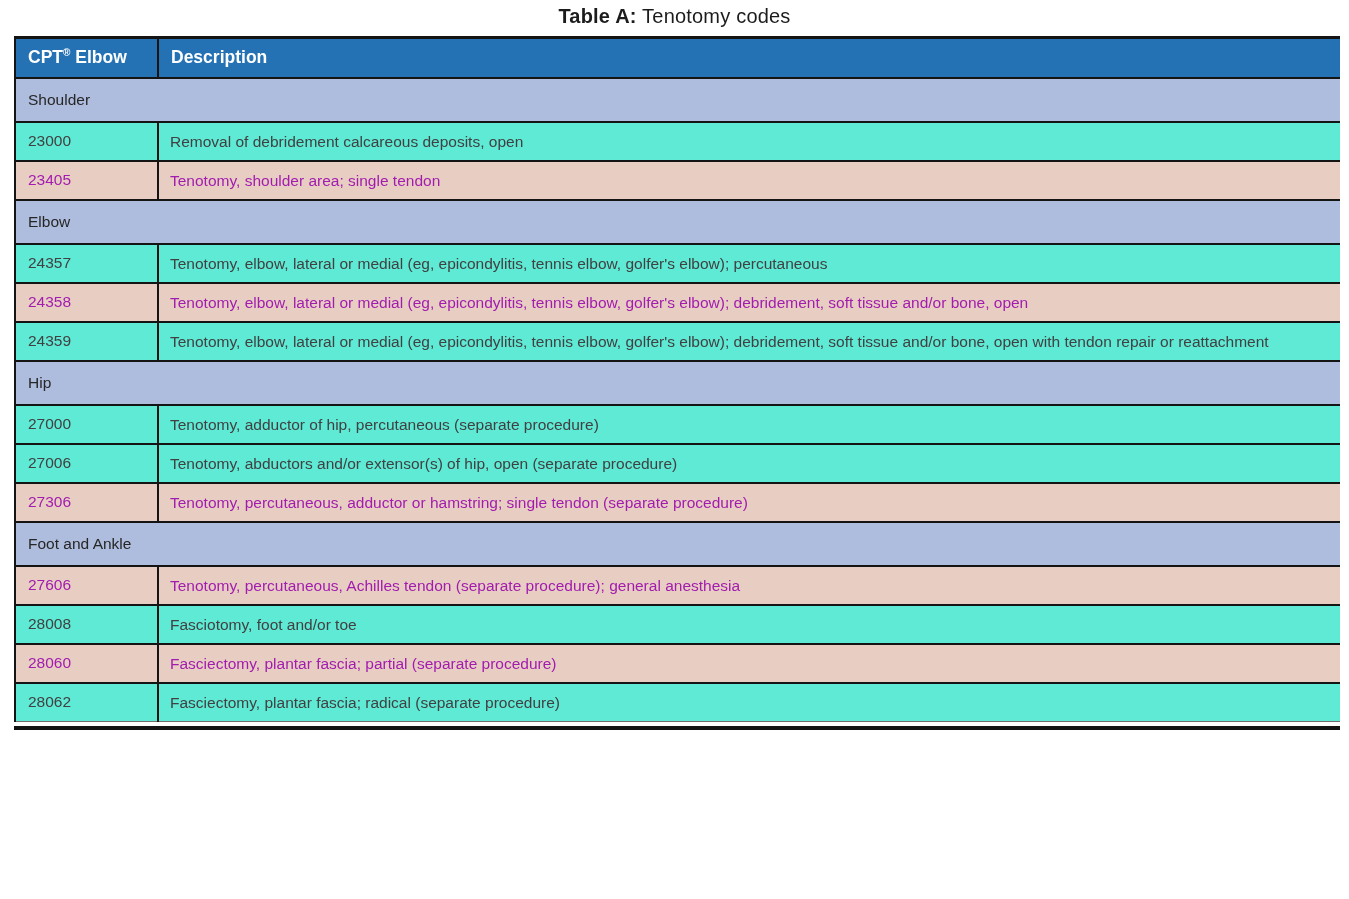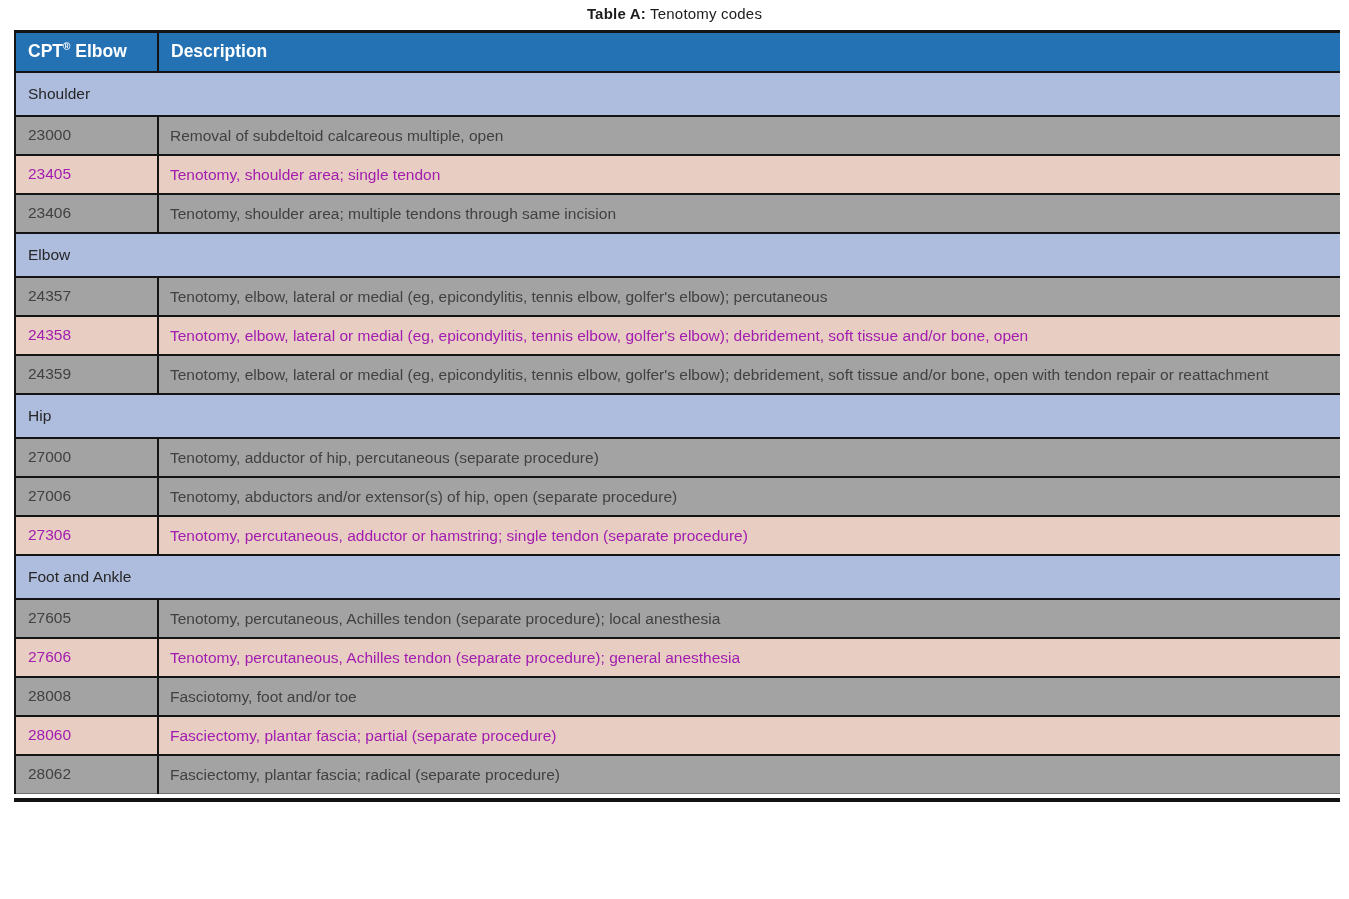--- a/index.html
+++ b/index.html
@@ -2,21 +2,21 @@
 <html style="--header-bg: #2472B4; --section-bg: #AEBDDE; --shaded-bg: #E8CEC2; --border-col: #141414;"><head>
 <meta charset="utf-8">
 <style>
   * { box-sizing: border-box; }
   html, body { margin: 0; padding: 0; background: #ffffff; }
   body { font-family: "Liberation Sans", sans-serif; }
   .page { width: 1349px; height: 899px; background: #ffffff; overflow: hidden; }
 
   .caption {
     text-align: center;
-    font-size: 15px;
+    font-size: 20px;
     color: #1c1c1c;
     padding-top: 5px;
     letter-spacing: 0.2px;
   }
   .caption .cap-bold { font-weight: bold; }
 
   table.codes {
     border-collapse: collapse;
     table-layout: fixed;
     margin: 8px 0 0 14px;
@@ -49,21 +49,21 @@
     background: var(--section-bg, #AEBDDE);
     color: #262626;
     font-size: 15.5px;
     height: 44px;
     padding: 0 0 0 12px;
     border-left: 2px solid var(--border-col, #141414);
     border-bottom: 2px solid var(--border-col, #141414);
   }
 
   tr.data-row td {
-    background: #a3a3a3;
+    background: #5eead4;
     color: #414042;
     font-size: 15.5px;
     height: 39px;
     vertical-align: middle;
     border-bottom: 2px solid var(--border-col, #141414);
   }
   tr.data-row.shaded td {
     background: var(--shaded-bg, #E8CEC2);
     color: #a21caf;
   }
@@ -107,29 +107,25 @@
         <th class="code-col"><span>CPT</span><sup>®</sup><span> Elbow</span></th>
         <th class="desc-col">Description</th>
       </tr>
     </thead>
     <tbody>
         <tr class="section-row">
           <td colspan="2">Shoulder</td>
         </tr>
         <tr class="data-row">
           <td class="code-cell">23000</td>
-          <td class="desc-cell">Removal of subdeltoid calcareous multiple, open</td>
+          <td class="desc-cell">Removal of debridement calcareous deposits, open</td>
         </tr>
         <tr class="data-row shaded">
           <td class="code-cell">23405</td>
           <td class="desc-cell">Tenotomy, shoulder area; single tendon</td>
-        </tr>
-        <tr class="data-row">
-          <td class="code-cell">23406</td>
-          <td class="desc-cell">Tenotomy, shoulder area; multiple tendons through same incision</td>
         </tr>
         <tr class="section-row">
           <td colspan="2">Elbow</td>
         </tr>
         <tr class="data-row">
           <td class="code-cell">24357</td>
           <td class="desc-cell">Tenotomy, elbow, lateral or medial (eg, epicondylitis, tennis elbow, golfer's elbow); percutaneous</td>
         </tr>
         <tr class="data-row shaded">
           <td class="code-cell">24358</td>
@@ -150,24 +146,20 @@
           <td class="code-cell">27006</td>
           <td class="desc-cell">Tenotomy, abductors and/or extensor(s) of hip, open (separate procedure)</td>
         </tr>
         <tr class="data-row shaded">
           <td class="code-cell">27306</td>
           <td class="desc-cell">Tenotomy, percutaneous, adductor or hamstring; single tendon (separate procedure)</td>
         </tr>
         <tr class="section-row">
           <td colspan="2">Foot and Ankle</td>
         </tr>
-        <tr class="data-row">
-          <td class="code-cell">27605</td>
-          <td class="desc-cell">Tenotomy, percutaneous, Achilles tendon (separate procedure); local anesthesia</td>
-        </tr>
         <tr class="data-row shaded">
           <td class="code-cell">27606</td>
           <td class="desc-cell">Tenotomy, percutaneous, Achilles tendon (separate procedure); general anesthesia</td>
         </tr>
         <tr class="data-row">
           <td class="code-cell">28008</td>
           <td class="desc-cell">Fasciotomy, foot and/or toe</td>
         </tr>
         <tr class="data-row shaded">
           <td class="code-cell">28060</td>

